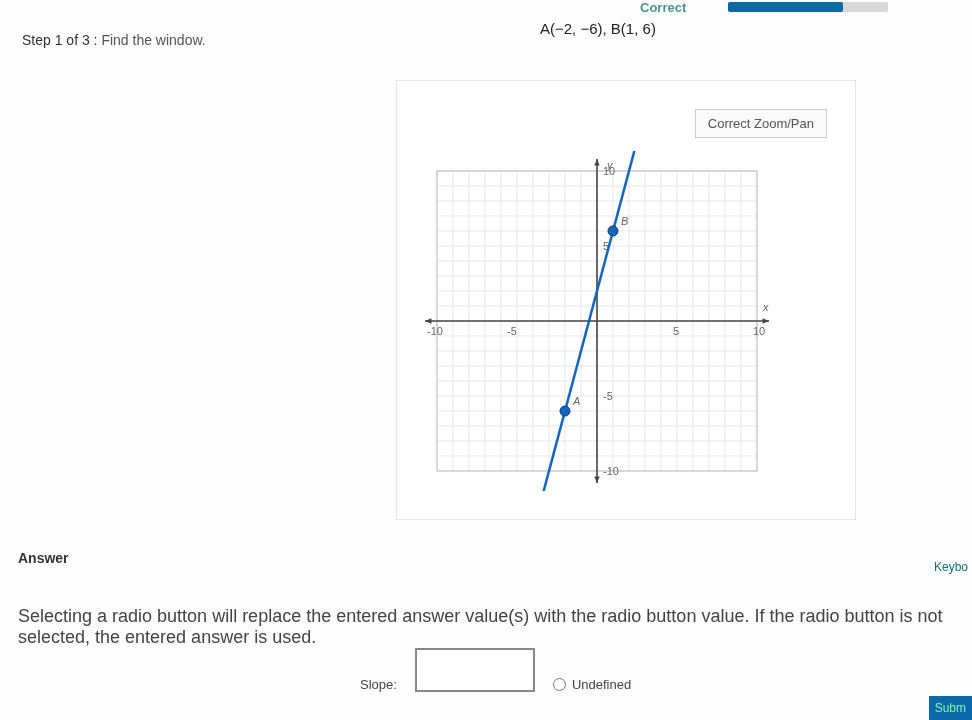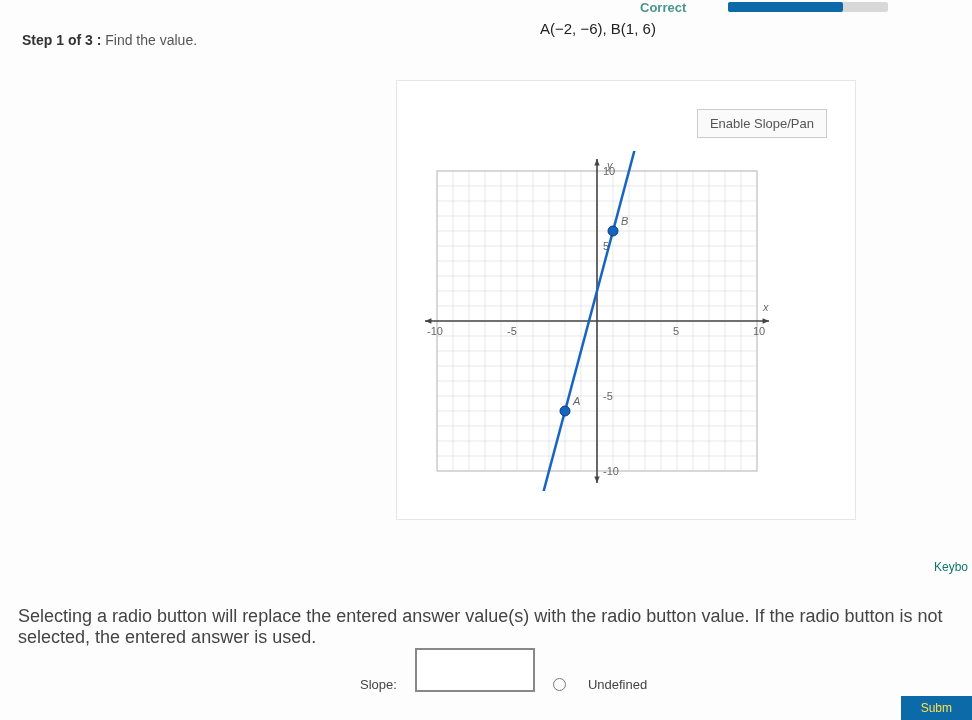--- a/index.html
+++ b/index.html
@@ -2,57 +2,57 @@
 <html><head>
 <meta charset="utf-8">
 <style>
   *{box-sizing:border-box;margin:0;padding:0}
   body{font-family:Arial,Helvetica,sans-serif;background:#fdfdfd;color:#333;width:972px;height:720px;overflow:hidden;position:relative}
   .top-bar{position:absolute;top:0;left:0;right:0;height:18px;display:flex;align-items:flex-start;padding:0 3px}
   .correct-label{position:absolute;left:640px;top:0;color:#4a968f;font-size:13px;font-weight:bold}
   .progress-track{position:absolute;top:2px;left:728px;width:160px;height:10px;background:#d8d8d8;border-radius:2px}
   .progress-fill{height:100%;background:#0d6aa8;border-radius:2px;width:72%}
   .step{position:absolute;left:22px;top:32px;font-size:14px;color:#555}
-  .step b{font-weight:bold;color:#333}
+  .step b{font-weight:normal;color:#333}
   .points{position:absolute;left:540px;top:20px;font-size:15px;color:#222;}
   .chart-wrap{position:absolute;top:80px;left:396px;width:460px;height:440px;border:1px solid #e6e6e6;background:#fff}
   .zoom-btn{position:absolute;top:28px;right:28px;border:1px solid #ccc;background:#fafafa;padding:6px 12px;font-size:13px;color:#555;cursor:pointer}
   .grid-area{position:absolute;top:70px;left:20px;width:360px;height:340px}
   .answer-section{position:absolute;left:18px;top:550px;right:0}
   .answer-title{font-weight:bold;font-size:14px;color:#333}
   .how-to{font-size:13px;color:#666;margin-top:2px}
   .keybo{position:absolute;right:4px;top:560px;font-size:12px;color:#0f766e}
   .radio-note{position:absolute;left:18px;top:606px;font-size:18px;color:#444}
   .slope-row{position:absolute;top:648px;left:360px;display:flex;align-items:flex-end;gap:18px}
   .slope-label{font-size:13px;color:#444}
   .slope-input{width:120px;height:44px;border:2px solid #888;background:#fff;padding:4px 6px;font-size:14px}
-  .undef-wrap{display:flex;align-items:center;gap:22px;font-size:13px;color:#444}
+  .undef-wrap{display:flex;align-items:center;gap:6px;font-size:13px;color:#444}
   .undef-radio{width:13px;height:13px;border:1.5px solid #777;border-radius:50%;display:inline-block}
-  .subm{position:absolute;right:0;bottom:0;background:#0d6aa8;color:#fde047;font-size:12px;padding:5px 20px}
+  .subm{position:absolute;right:0;bottom:0;background:#0d6aa8;color:#86efac;font-size:12px;padding:5px 6px}
   svg text{font-family:Arial;font-size:11px;fill:#666}
 </style>
 </head>
 <body>
 
 <div class="top-bar">
   <span class="correct-label">Correct</span>
   <div class="progress-track">
     <div class="progress-fill"></div>
   </div>
 </div>
 
 <div class="step">
   <b>Step 1 of 3 :</b>
-  <span>Find the value.</span>
+  <span>Find the window.</span>
 </div>
 
 <div class="points">A(−2, −6), B(1, 6)</div>
 
 <div class="chart-wrap">
-  <button class="zoom-btn">Enable Slope/Pan</button>
+  <button class="zoom-btn">Correct Zoom/Pan</button>
   <div class="grid-area">
     <svg id="grid-svg" width="360" height="340" viewBox="0 0 360 340">
         <line x1="20" y1="320" x2="20" y2="20" stroke="#d9d9d9" stroke-width="0.6"></line>
         <line x1="36" y1="320" x2="36" y2="20" stroke="#d9d9d9" stroke-width="0.6"></line>
         <line x1="52" y1="320" x2="52" y2="20" stroke="#d9d9d9" stroke-width="0.6"></line>
         <line x1="68" y1="320" x2="68" y2="20" stroke="#d9d9d9" stroke-width="0.6"></line>
         <line x1="84" y1="320" x2="84" y2="20" stroke="#d9d9d9" stroke-width="0.6"></line>
         <line x1="100" y1="320" x2="100" y2="20" stroke="#d9d9d9" stroke-width="0.6"></line>
         <line x1="116" y1="320" x2="116" y2="20" stroke="#d9d9d9" stroke-width="0.6"></line>
         <line x1="132" y1="320" x2="132" y2="20" stroke="#d9d9d9" stroke-width="0.6"></line>
@@ -112,20 +112,21 @@
         <polygon points="109.6 404 107.91621158304275 395.1589108947528 115.46241689532665 397.17123231136185" fill="#1565c0"></polygon>
         <circle cx="148" cy="260" r="5" fill="#1565c0" stroke="#0b3e78" stroke-width="1"></circle>
         <text x="156" y="254" font-style="italic" fill="#333">A</text>
         <circle cx="196" cy="80" r="5" fill="#1565c0" stroke="#0b3e78" stroke-width="1"></circle>
         <text x="204" y="74" font-style="italic" fill="#333">B</text>
       </svg>
   </div>
 </div>
 
 <div class="answer-section">
+  <div class="answer-title">Answer</div>
 </div>
 <div class="keybo">Keybo</div>
 
 <div class="radio-note">Selecting a radio button will replace the entered answer value(s) with the radio button value. If the radio button is not selected, the entered answer is used.</div>
 
 <div class="slope-row">
   <span class="slope-label">Slope:</span>
   <input class="slope-input" value="" style="">
   <label class="undef-wrap">
     <span class="undef-radio"></span>

